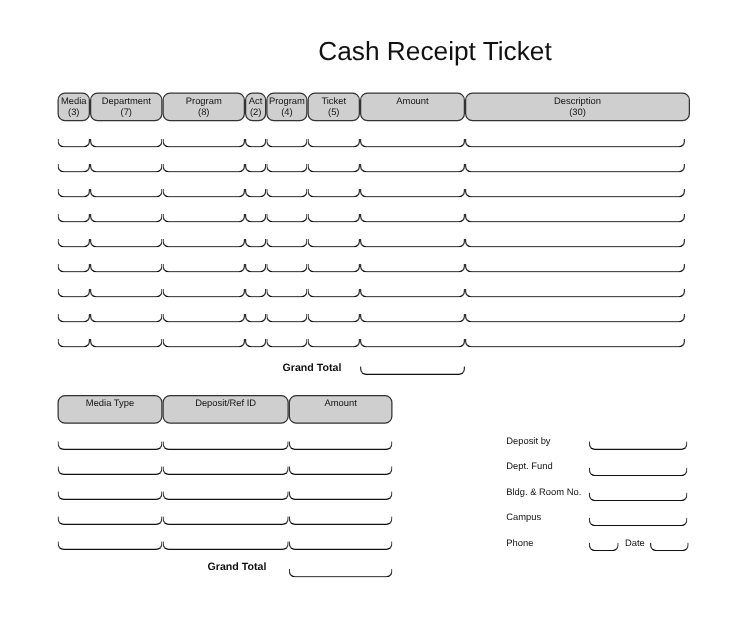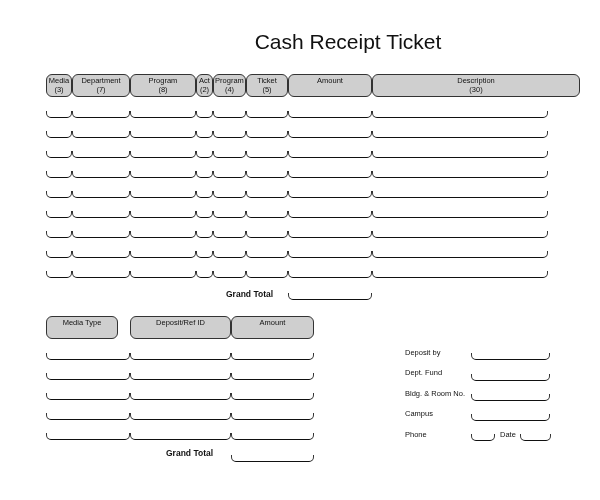--- a/index.html
+++ b/index.html
@@ -45,21 +45,21 @@
       <span>(4)</span>
     </div>
     <div class="hdr" style="left: 246px; top: 74px; width: 42px; height: 23px;">
       <span>Ticket</span>
       <span>(5)</span>
     </div>
     <div class="hdr" style="left: 288px; top: 74px; width: 84px; height: 23px;">
       <span>Amount</span>
       <span></span>
     </div>
-    <div class="hdr" style="left: 372px; top: 74px; width: 208px; height: 23px;">
+    <div class="hdr" style="left: 372px; top: 74px; width: 180px; height: 23px;">
       <span>Description</span>
       <span>(30)</span>
     </div>
   </div>
 
 <div id="main-rows">
     <div class="field" style="left: 46px; top: 111px; width: 26px;"></div>
     <div class="field" style="left: 72px; top: 111px; width: 58px;"></div>
     <div class="field" style="left: 130px; top: 111px; width: 66px;"></div>
     <div class="field" style="left: 196px; top: 111px; width: 17px;"></div>
@@ -130,21 +130,21 @@
     <div class="field" style="left: 213px; top: 271px; width: 33px;"></div>
     <div class="field" style="left: 246px; top: 271px; width: 42px;"></div>
     <div class="field" style="left: 288px; top: 271px; width: 84px;"></div>
     <div class="field" style="left: 372px; top: 271px; width: 176px;"></div>
   </div>
 
 <div class="lbl bold" style="left:226px; top:289px;">Grand Total</div>
 <div class="field" style="left:288px; top:293px; width:84px;"></div>
 
 <div id="media-headers">
-    <div class="hdr" style="left: 46px; top: 316px; width: 72px; height: 23px;">
+    <div class="hdr" style="left: 46px; top: 316px; width: 84px; height: 23px;">
       <span>Media Type</span>
     </div>
     <div class="hdr" style="left: 130px; top: 316px; width: 101px; height: 23px;">
       <span>Deposit/Ref ID</span>
     </div>
     <div class="hdr" style="left: 231px; top: 316px; width: 83px; height: 23px;">
       <span>Amount</span>
     </div>
   </div>
 <div id="media-rows">

